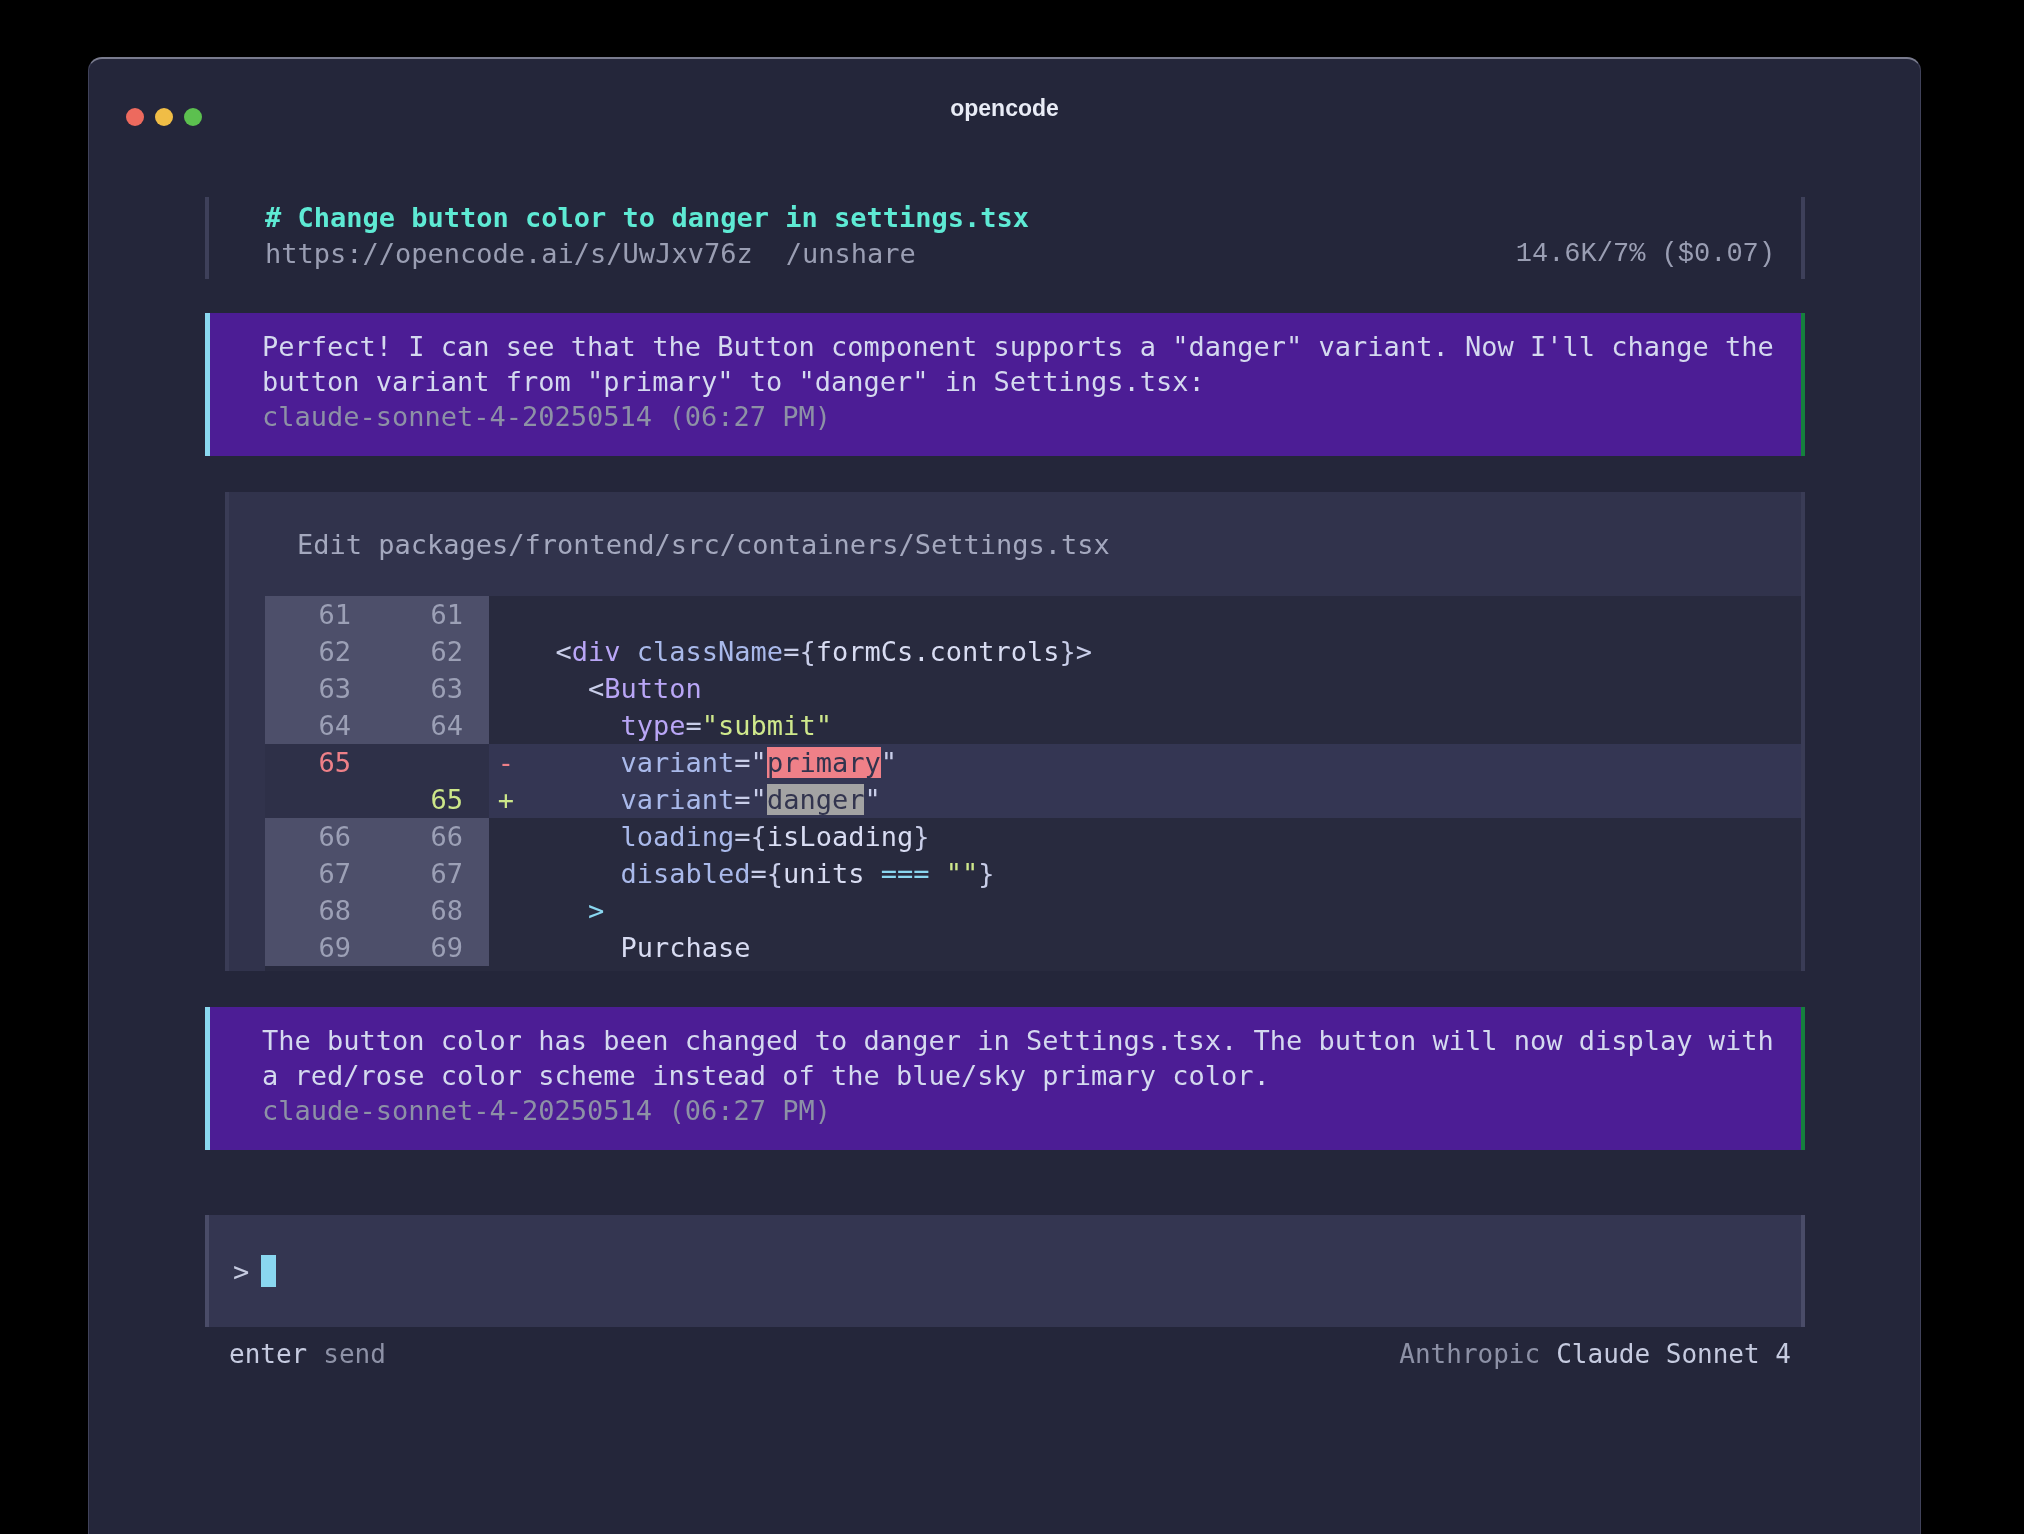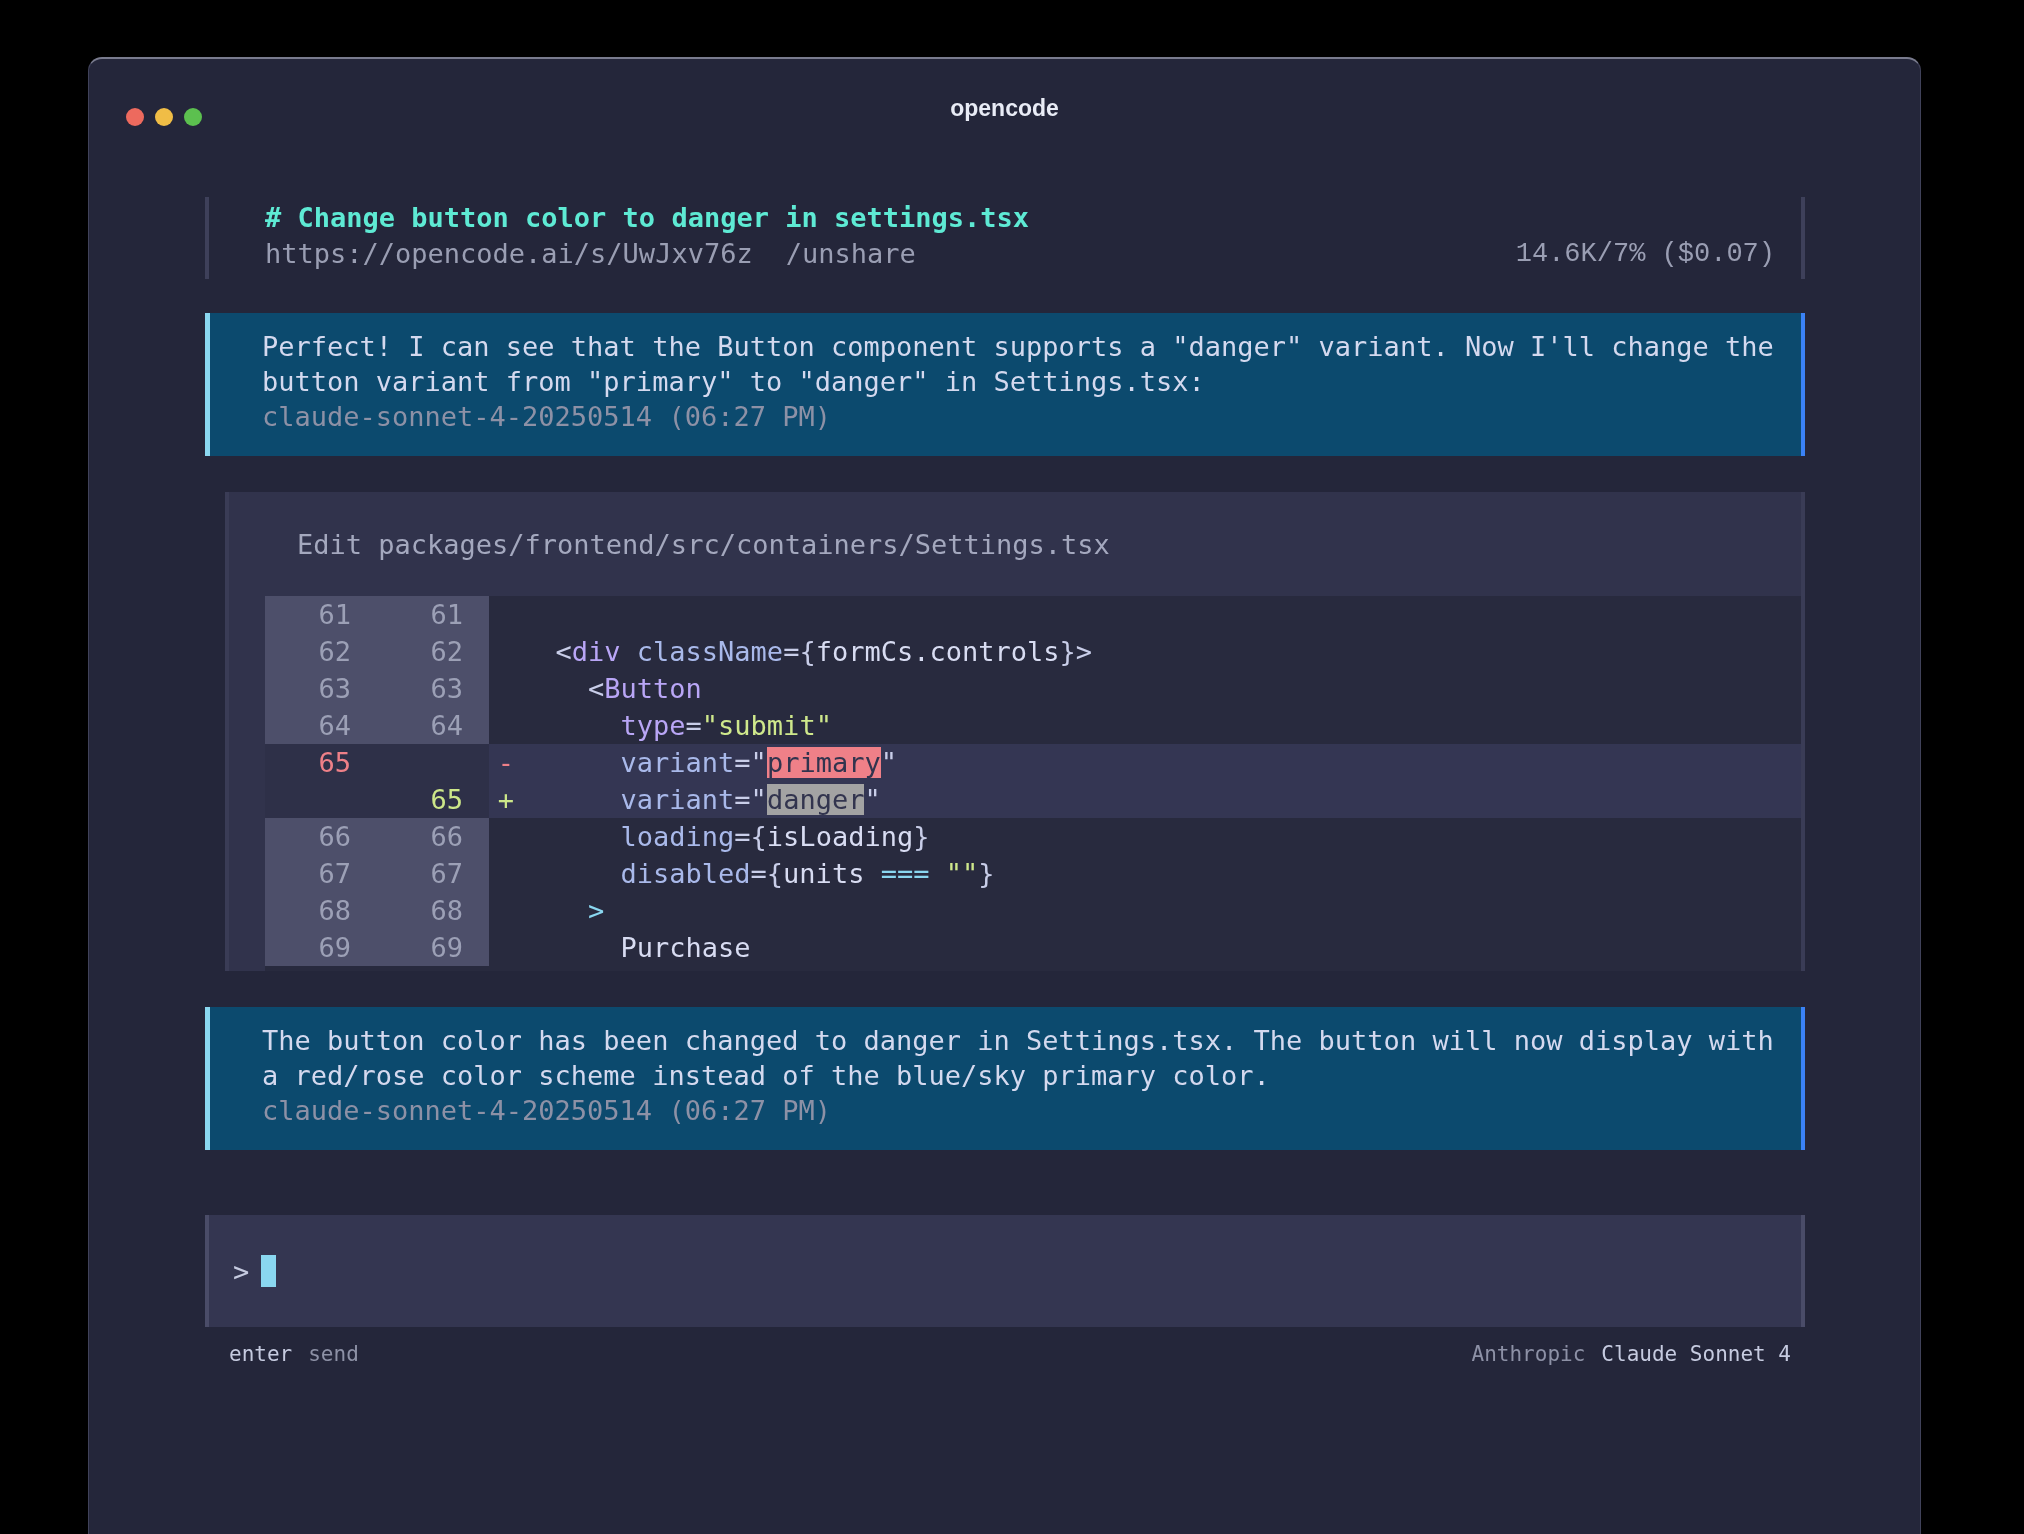--- a/index.html
+++ b/index.html
@@ -17,22 +17,22 @@
              font-family:"Liberation Sans","DejaVu Sans",sans-serif;font-weight:bold;
              font-size:23px;color:#e9ecf6;}
   
   .session-header{flex:none;margin:68px 115px 0 116px;border-left:4px solid #3e405a;border-right:4px solid #3e405a;
                   padding:4px 26px 8px 56px;box-sizing:border-box;}
   .session-title{font-weight:bold;color:#5eead4;line-height:34px;white-space:nowrap;}
   .session-sub{display:flex;line-height:34px;color:#9296ab;margin-top:2px;}
   .share-url{color:#9a9eb3;} .share-action{color:#9a9eb3;margin-left:33px;}
   .token-usage{margin-left:auto;color:#9a9eb3;font-family:Liberation Mono, monospace;}
   
-  .message{flex:none;margin:0 115px 0 116px;background:#0c4a6e;border-left:5px solid #8ad7f0;
-           border-right:4px solid #3b82f6;padding:16px 20px 22px 52px;box-sizing:border-box;}
+  .message{flex:none;margin:0 115px 0 116px;background:#4c1d95;border-left:5px solid #8ad7f0;
+           border-right:4px solid #15803d;padding:16px 20px 22px 52px;box-sizing:border-box;}
   .msg-text{max-width:1522px;line-height:35px;color:#d4d9ef;}
   .msg-meta{line-height:35px;color:#8d91a6;}
   .message.first{margin-top:34px;} .message.second{margin-top:36px;}
   
   .edit-card{flex:none;margin:36px 115px 0 136px;border-left:4px solid #3a3c56;border-right:4px solid #3a3c56;
              box-sizing:border-box;background:#31334c;padding-left:36px;}
   .edit-title{padding:36px 0 34px 32px;line-height:34px;color:#a4a8be;}
   .diff{background:#282a3e;padding-bottom:5px;}
   .diff-row{display:flex;height:37px;line-height:37px;background:#282a3e;}
   .diff-row .gutter{width:112px;flex:none;text-align:right;padding-right:26px;box-sizing:border-box;
@@ -49,21 +49,21 @@
   .tok-plain{color:#d8dcf2;} .tok-string{color:#cfe88c;} .tok-op{color:#8ad7f0;}
   .tok-hl-removed{background:#ef8088;color:#32344e;}
   .tok-hl-added{background:#a3a3a3;color:#32344e;}
   
   .input-box{flex:none;margin:65px 115px 0 116px;height:112px;background:#343651;
              border-left:4px solid #4a4c68;border-right:4px solid #4a4c68;box-sizing:border-box;
              display:flex;align-items:center;padding-left:24px;}
   .prompt-symbol{color:#c6cbe0;}
   .cursor{display:inline-block;width:15px;height:32px;background:#8ad7f0;margin-left:12px;vertical-align:middle;}
   
-  .hints{flex:none;display:flex;margin:10px 129px 4px 140px;line-height:34px;font-size:21px;}
+  .hints{flex:none;display:flex;margin:10px 129px 4px 140px;line-height:34px;font-size:26px;}
   .hint-key{color:#c6cbe0;} .hint-action{color:#8d91a6;margin-left:16px;}
   .provider{margin-left:auto;color:#8d91a6;} .model{color:#c6cbe0;margin-left:16px;}
   
   .statusbar{margin-top:auto;flex:none;height:43px;background:#23253a;display:flex;align-items:stretch;
              font-size:25px;line-height:43px;padding-left:14px;}
   .sb-chip{background:#3a3c57;padding:0 18px;white-space:nowrap;}
   .sb-open{color:#9ba0b4;} .sb-code{color:#e9ecf6;font-weight:bold;} .sb-ver{color:#9ba0b4;margin-left:14px;}
   .sb-path{color:#9ba0b4;margin-left:24px;white-space:nowrap;}
   .sb-tab{margin-left:auto;color:#83879c;}
   .sb-div{width:6px;background:#3a3c57;margin:0 10px 0 22px;}

